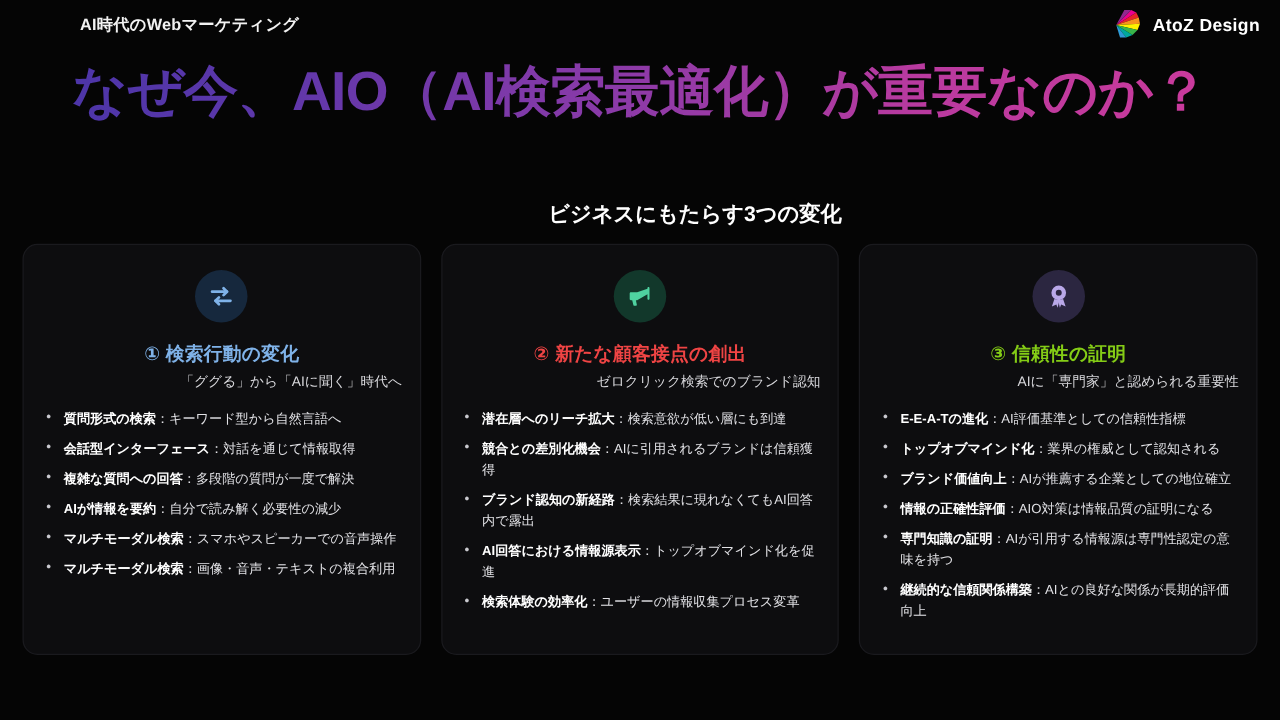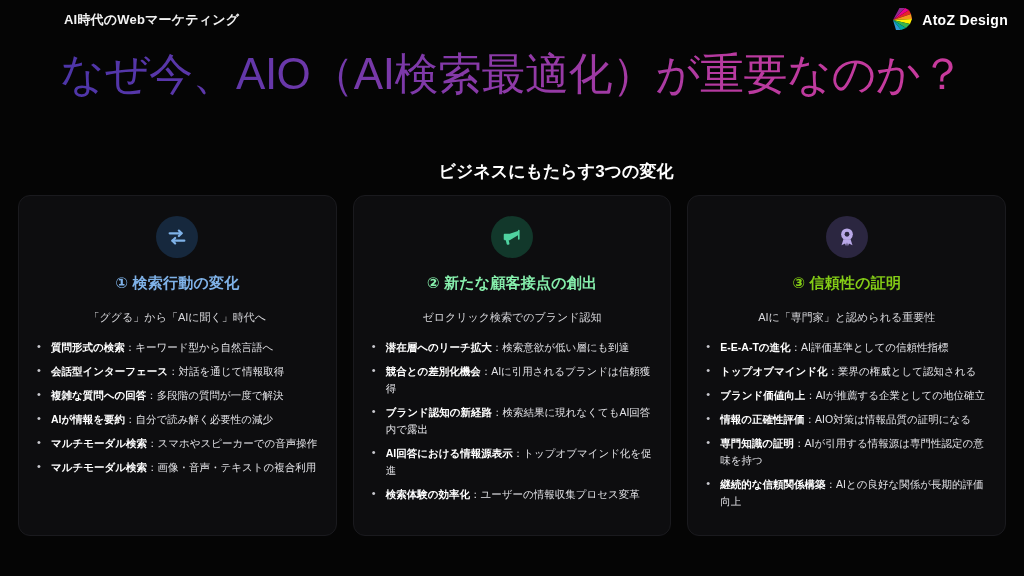--- a/index.html
+++ b/index.html
@@ -24,21 +24,21 @@
   }
   .logo { display:flex; align-items:center; gap:7px; }
   .logo-mark { width:26px; height:24px; display:block; }
   .logo-text { font-size:14px; font-weight:bold; color:#ffffff; letter-spacing:.3px; }
 
   
   .title-wrap {
     position:absolute; top:47px; left:40px; width:944px; text-align:center;
   }
   .title {
-    font-size:44px; font-weight:normal; line-height:1.22; letter-spacing:-.5px;
+    font-size:44px; font-weight:bold; line-height:1.22; letter-spacing:-.5px;
     background:linear-gradient(90deg,#4b35a8 0%,#5d37aa 18%,#8b3aa8 48%,#b93a9f 74%,#cb3a9c 100%);
     -webkit-background-clip:text; background-clip:text;
     -webkit-text-fill-color:transparent; color:transparent;
     white-space:pre-wrap;
   }
   .subtitle {
     position:absolute; top:160px; left:0; width:1024px; text-align:center;
     font-size:17px; font-weight:bold; color:#ffffff;margin-left:44px;
   }
 
@@ -62,25 +62,25 @@
   .c1 .icon-circle { background:#16283d; }
   .c2 .icon-circle { background:#12382b; }
   .c3 .icon-circle { background:#2b2640; }
   .icon-circle svg { display:block; }
 
   .card-title {
     margin-top:16px; text-align:center;
     font-size:15px; font-weight:bold; letter-spacing:.2px;
   }
   .c1 .card-title { color:#7fb2e8; }
-  .c2 .card-title { color:#86efac; }
+  .c2 .card-title { color:#ef4444; }
   .c3 .card-title { color:#84cc16; }
 
   .card-sub {
-    margin-top:17px; text-align:center;
+    margin-top:5px; text-align:right;
     font-size:11px; color:#d8d8dc; font-weight:normal;
   }
 
   ul.bullets { margin:14px 0 0 0; padding:0 2px 0 16px; list-style:none; }
   ul.bullets li {
     position:relative;
     font-size:10.5px; line-height:1.62; color:#e2e2e6;
     margin-bottom:7px; padding-left:2px;
   }
   ul.bullets li::before {

